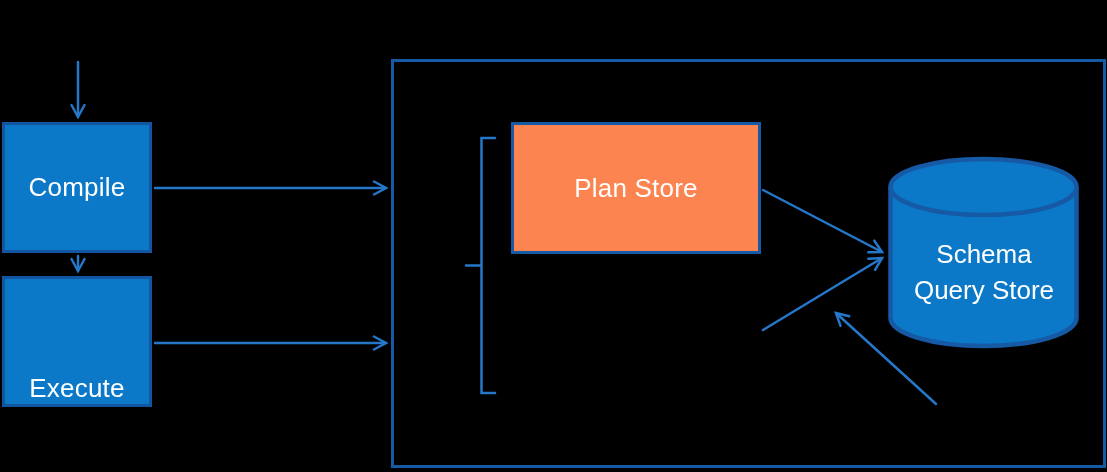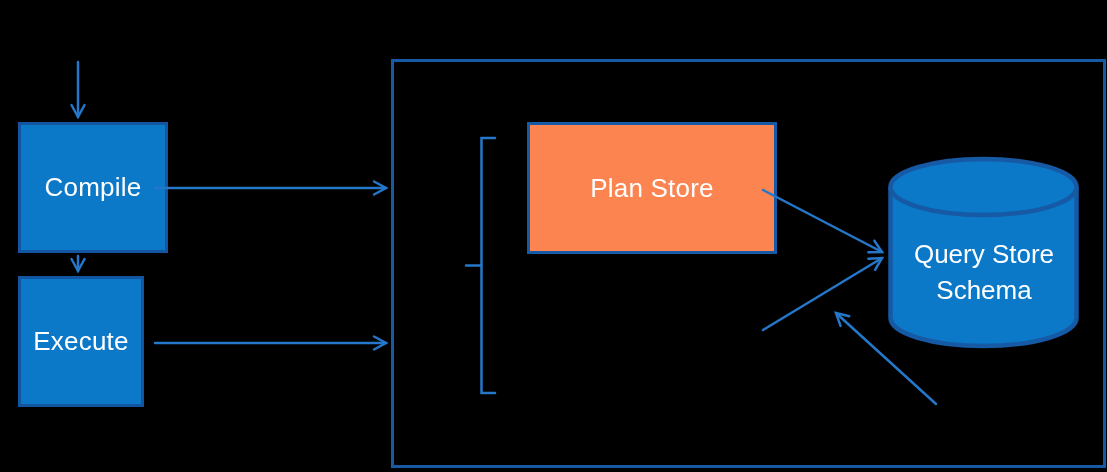--- a/index.html
+++ b/index.html
@@ -14,21 +14,20 @@
   .node {
     position: absolute;
     box-sizing: border-box;
     display: flex;
     align-items: center;
     justify-content: center;
     color: #ffffff;
     font-size: 26px;
     letter-spacing: 0.2px;
     z-index: 1;
-    margin-left: 16px;
   }
   .node-blue  { background: #0B78C8; border: 3px solid #1256A2; }
   .node-orange{ background: #FC8450; border: 3px solid #1659A5; text-align: right; }
   .bigbox {
     position: absolute;
     box-sizing: border-box;
     border: 3px solid #1659A5;
     background: transparent;
     z-index: 0;
   }
@@ -42,21 +41,21 @@
     position: absolute;
     left: 889px; top: 236px;
     width: 190px;
     text-align: center;
     color: #ffffff;
     font-size: 26px;
     line-height: 36px;
     z-index: 3;
   }
   #pos-compile { left: 2px;   top: 122px; width: 150px; height: 131px; }
-  #pos-execute { left: 2px;   top: 276px; width: 126px; height: 131px; }
+  #pos-execute { left: 2px;   top: 276px; width: 150px; height: 131px; align-items: flex-end; }
   #pos-bigbox  { left: 391px; top: 59px;  width: 715px; height: 409px; }
   #pos-plan    { left: 511px; top: 122px; width: 250px; height: 132px; }
   #pos-runtime { left: 511px; top: 276px; width: 250px; height: 133px; }
 </style>
 </head>
 <body>
 
 <div class="stage">
 
   <div class="bigbox" id="pos-bigbox"></div>
@@ -91,17 +90,17 @@
       <path d="M155,343 L386,343" marker-end="url(#ah)"></path>
       <path d="M763,190 L882,252" marker-end="url(#ah)"></path>
       <path d="M763,330 L882,258" marker-end="url(#ah)"></path>
       <path d="M936,404 L836,313" marker-end="url(#ah)"></path>
 
       <path d="M495,138 L481.5,138 L481.5,393 L495,393 M481.5,265.5 L466,265.5"></path>
     </g>
   </svg>
 
   <div class="cyl-label">
+    <div>Schema</div>
     <div>Query Store</div>
-    <div>Schema</div>
   </div>
 
 </div>
 
 </body></html>

